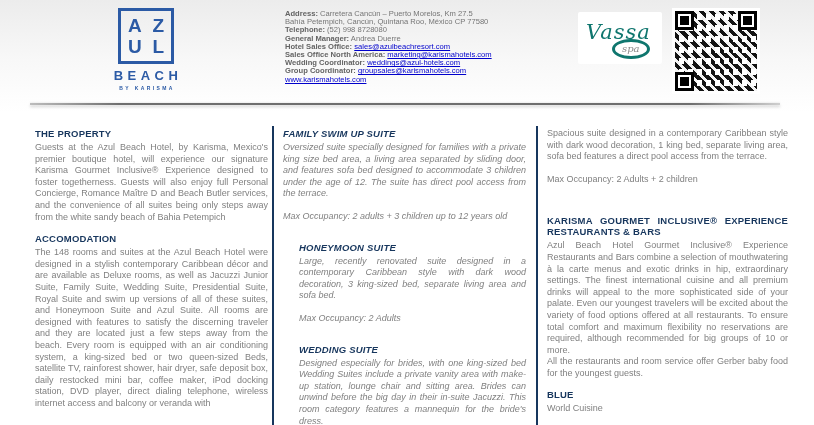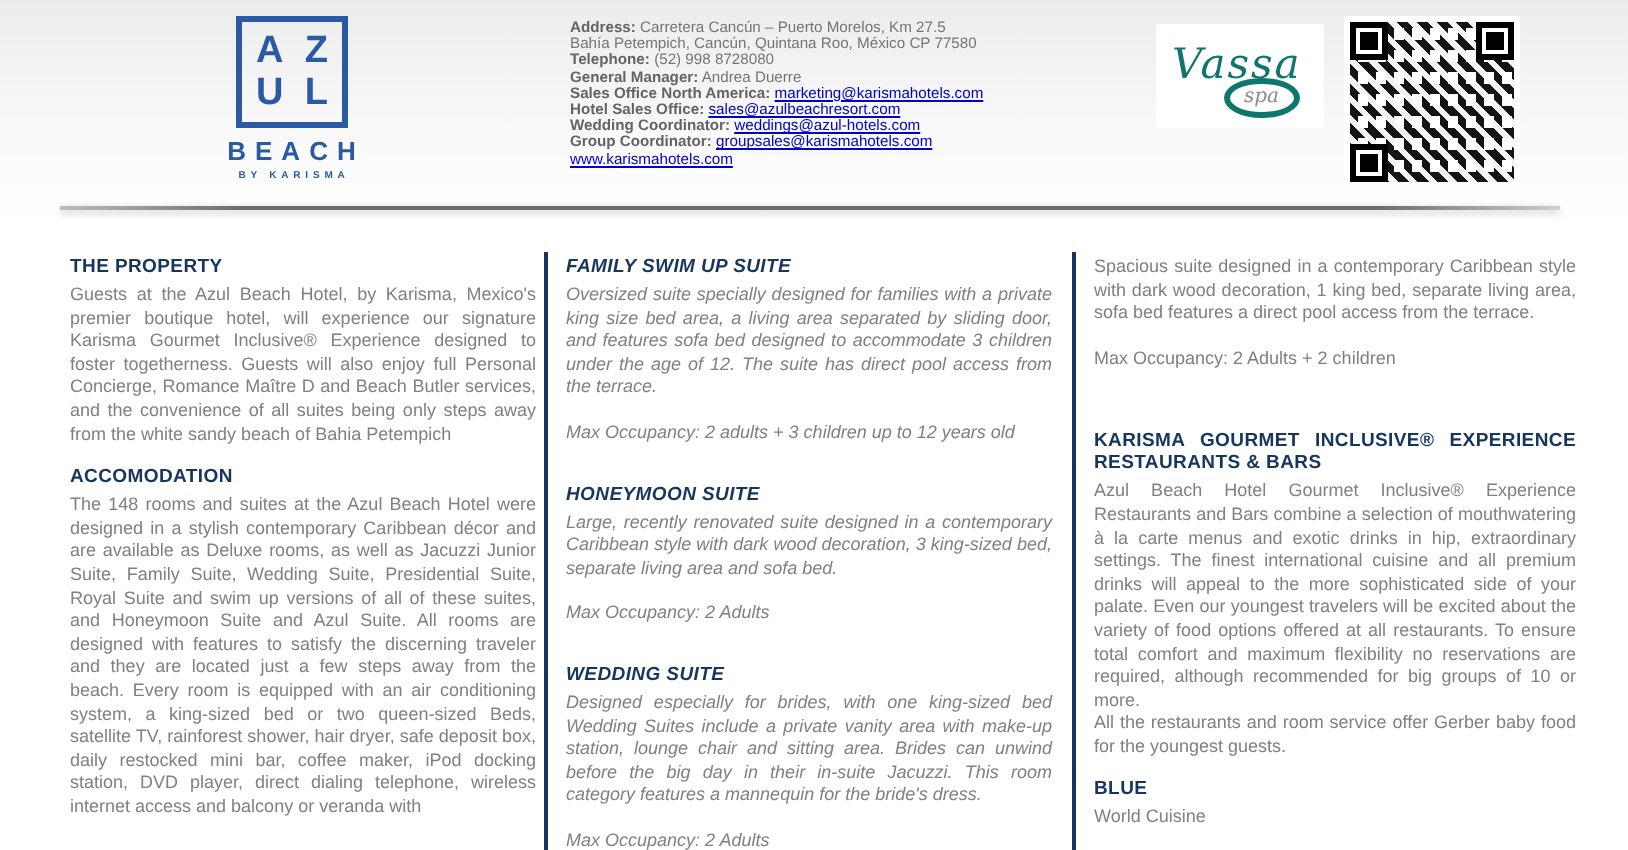--- a/index.html
+++ b/index.html
@@ -46,21 +46,21 @@
   .vdiv1 { left:272px; } .vdiv2 { left:536px; }
 
   .col { position:absolute; top:128px; }
   .col1 { left:35px;  width:233px; }
   .col2 { left:283px; width:243px;font-style:italic; }
   .col3 { left:547px; width:241px; }
 
   .hd { font-size:9.5px; font-weight:bold; color:#17365d; letter-spacing:.2px; margin:0 0 3px 0; text-align:justify; }
   .body { font-size:9px; line-height:11.6px; color:#808080; text-align:justify; margin:0; }
   .max { font-size:9px; line-height:11.6px; color:#808080; margin:11px 0 0 0; white-space:nowrap; }
-  .gap    { margin-top:19px; }
+  .gap    { margin-top:19px;margin-left:16px; }
   .gap-lg { margin-top:10px; }
   .gap-xl { margin-top:30px; }
   .gap-md { margin-top:9px; }
 </style>
 </head>
 <body>
 
 <div class="page">
 
   <div class="logo">
@@ -76,22 +76,22 @@
     </div>
     <div class="logo-beach">BEACH</div>
     <div class="logo-by">BY KARISMA</div>
   </div>
 
   <div class="contact">
     <div class="c-line"><b>Address:</b> <span>Carretera Cancún – Puerto Morelos, Km 27.5</span></div>
     <div class="c-line"><span>Bahía Petempich, Cancún, Quintana Roo, México CP 77580</span></div>
     <div class="c-line"><b>Telephone:</b> <span>(52) 998 8728080</span></div>
     <div class="c-line"><b>General Manager:</b> <span>Andrea Duerre</span></div>
+    <div class="c-line"><b>Hotel Sales Office:</b> <a href="#">sales@azulbeachresort.com</a></div>
     <div class="c-line"><b>Sales Office North America:</b> <a href="#">marketing@karismahotels.com</a></div>
-    <div class="c-line"><b>Hotel Sales Office:</b> <a href="#">sales@azulbeachresort.com</a></div>
     <div class="c-line"><b>Wedding Coordinator:</b> <a href="#">weddings@azul-hotels.com</a></div>
     <div class="c-line"><b>Group Coordinator:</b> <a href="#">groupsales@karismahotels.com</a></div>
     <div class="c-line"><a href="#">www.karismahotels.com</a></div>
   </div>
 
   <div class="vassa">
     <span class="vassa-script">Vassa</span>
     <span class="vassa-spa">spa</span>
   </div>
 

